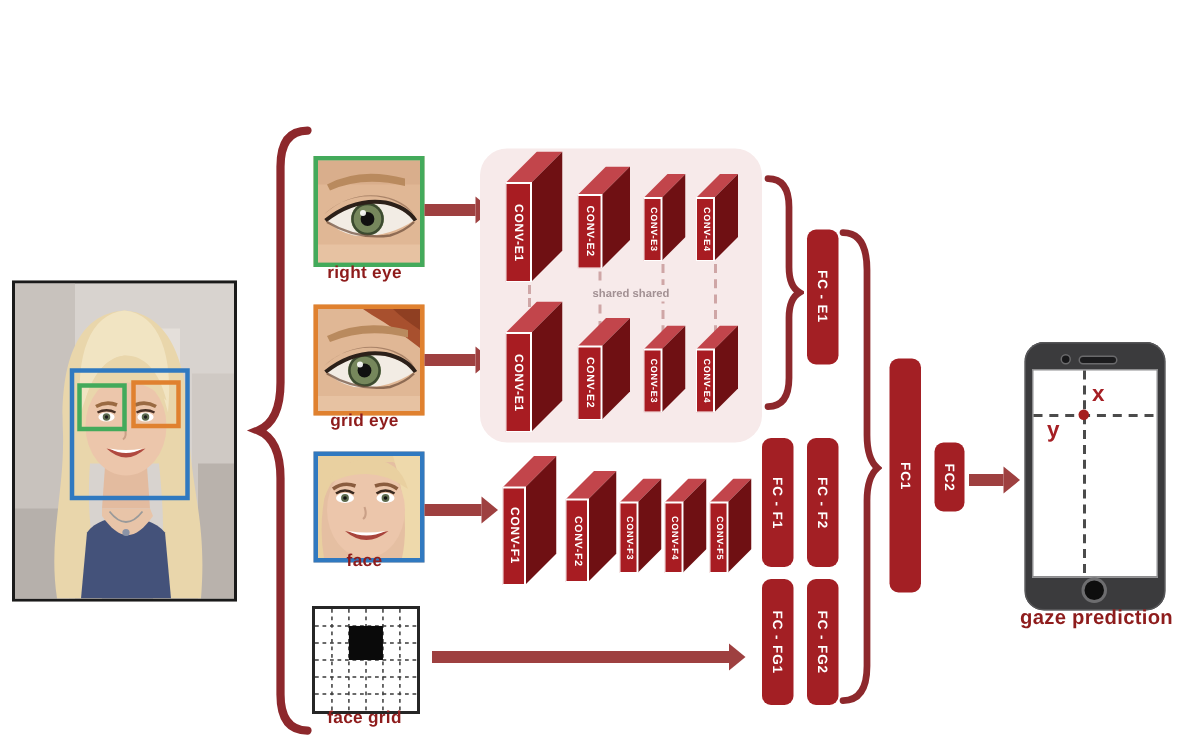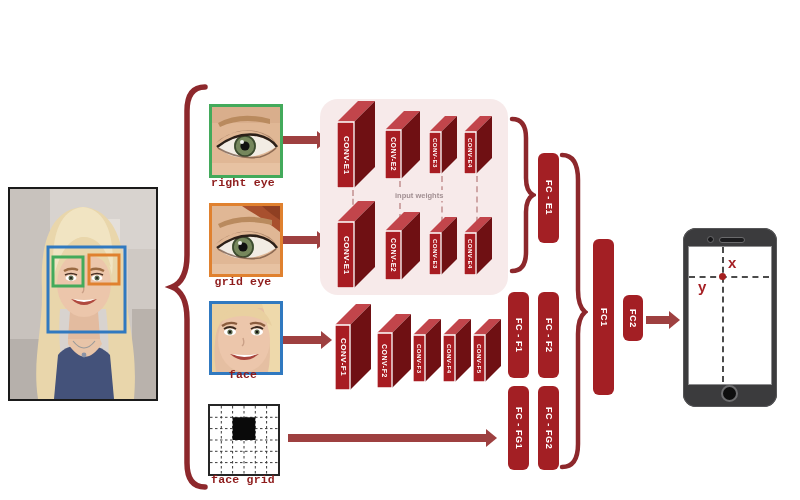--- a/index.html
+++ b/index.html
@@ -1,20 +1,20 @@
 <!DOCTYPE html>
 <html><head>
 <meta charset="utf-8">
 <style>
   html,body{margin:0;padding:0;background:#fff;}
   #canvas{position:relative;width:800px;height:500px;background:#fff;overflow:hidden;
           font-family:"Liberation Sans",sans-serif;}
   .abs{position:absolute;}
   
-  .cap{position:absolute;text-align:center;font-weight:bold;color:#8e1c1c;letter-spacing:.2px;font-family:Liberation Mono, monospace;}
+  .cap{position:absolute;text-align:center;font-weight:bold;color:#8e1c1c;letter-spacing:.2px;}
   .cap.big{font-size:13.5px;}
   .cap.small{font-size:11.5px;}
   
   .tile{position:absolute;width:68px;height:68px;box-sizing:content-box;background:#e6c1a6;overflow:hidden;}
   .tile svg{display:block;}
   .tile.green{border:3px solid #43aa5b;}
   .tile.orange{border:3px solid #e0812f;}
   .tile.blue{border:3px solid #3079c0;}
   .tile.grid{border:2px solid #262626;background:#fff;}
   
@@ -195,21 +195,21 @@
   <div class="arrow" style="left:283px;top:336px;width:38px;"></div>
   <div class="arrow" style="left:288px;top:434px;width:198px;"></div>
   <div class="arrow" style="left:646px;top:316px;width:23px;"></div>
 
   <div class="pinkbox"></div>
 
   <div class="shline" style="left:352px;top:190px;height:32px;"></div>
   <div class="shline" style="left:399px;top:181px;height:50px;"></div>
   <div class="shline" style="left:441px;top:176px;height:57px;"></div>
   <div class="shline" style="left:476px;top:176px;height:57px;"></div>
-  <div class="shared-label" style="left:392px;top:190px;">input weights</div>
+  <div class="shared-label" style="left:392px;top:190px;">shared shared</div>
 
   <div class="slab" style="left:337px;top:101px;">
       <svg width="38" height="87" viewBox="0 0 38 87">
         <polygon points="0,21 21,0 38,0 17,21" fill="#c2454b"></polygon>
         <polygon points="17,21 38,0 38,66 17,87" fill="#6f1013"></polygon>
         <polygon points="0,21 17,21 17,87 0,87" fill="#a81c22" stroke="#fff" stroke-width="1.3"></polygon>
       </svg>
     <span class="slab-label" style="left: 0px; top: 21px; width: 17px; height: 66px; font-size: 8px;">CONV-E1</span>
     </div>
   <div class="slab" style="left:385px;top:111px;">
@@ -345,14 +345,15 @@
     <div class="spk"></div>
     <div class="screen">
       <div class="vline"></div>
       <div class="hline"></div>
       <div class="dot"></div>
       <div class="xl">x</div>
       <div class="yl">y</div>
     </div>
     <div class="home"></div>
   </div>
+  <div class="cap big abs" style="left:676px;top:404px;width:110px;line-height:1.15;">gaze prediction</div>
 
 </div>
 
 </body></html>

